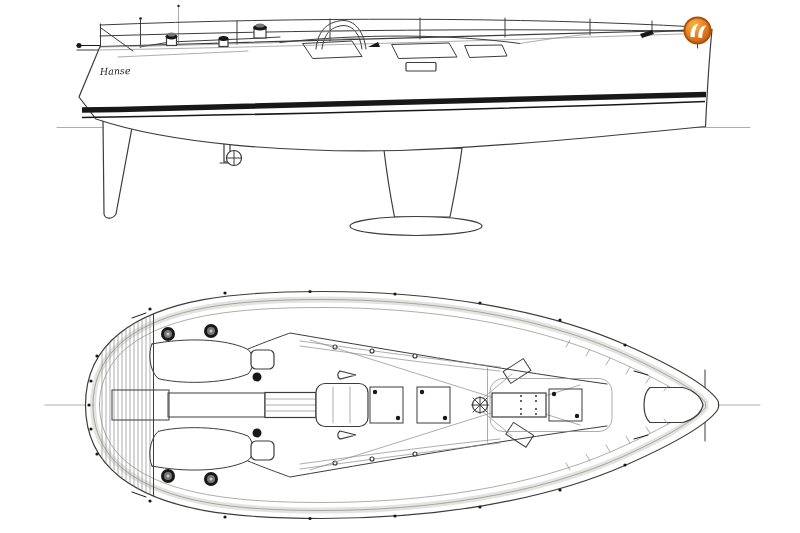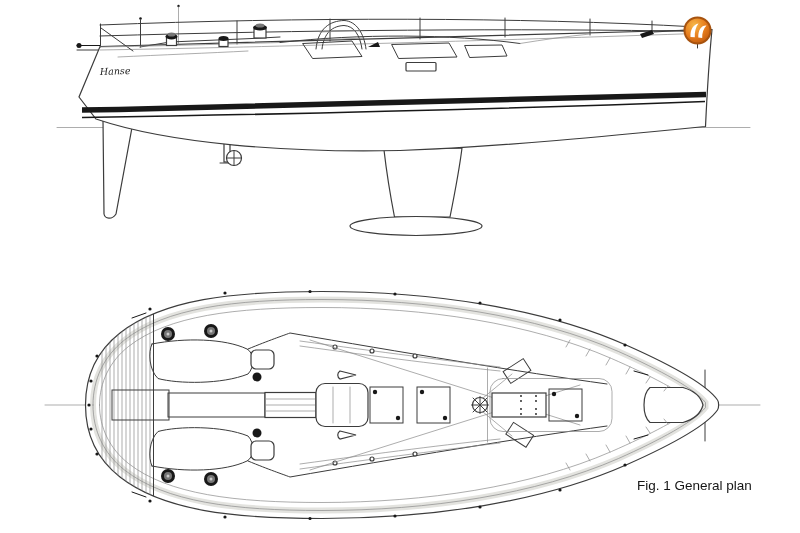--- a/index.html
+++ b/index.html
@@ -318,14 +318,13 @@
     </g>
     <g>
       <line x1="132" y1="318" x2="146" y2="313" class="ln strong" stroke-width="3"></line>
       <line x1="132" y1="492" x2="146" y2="497" class="ln strong" stroke-width="3"></line>
       <line x1="634" y1="371" x2="648" y2="375" class="ln strong" stroke-width="3"></line>
       <line x1="634" y1="439" x2="648" y2="435" class="ln strong" stroke-width="3"></line>
     </g>
   </g>
 </svg>
 
-<div id="caption">Fig. 1 General plan</div>
 </div>
 
 </body></html>

